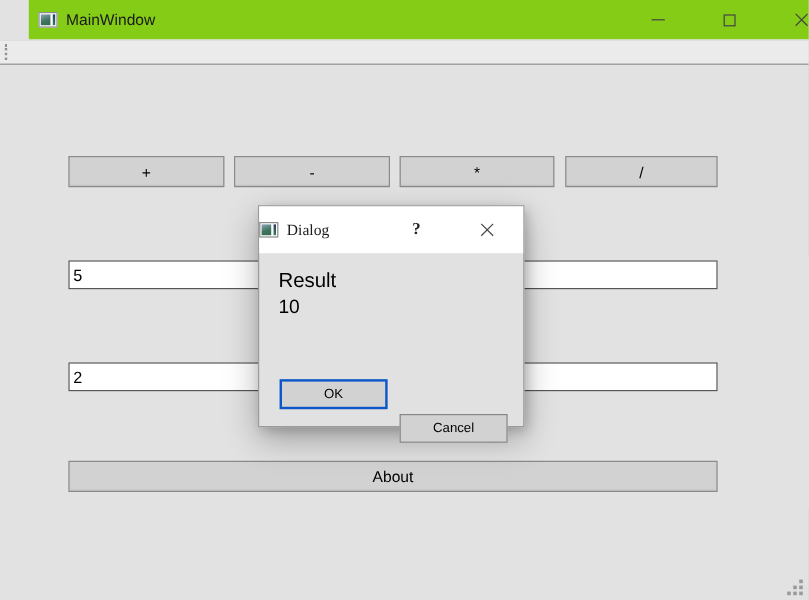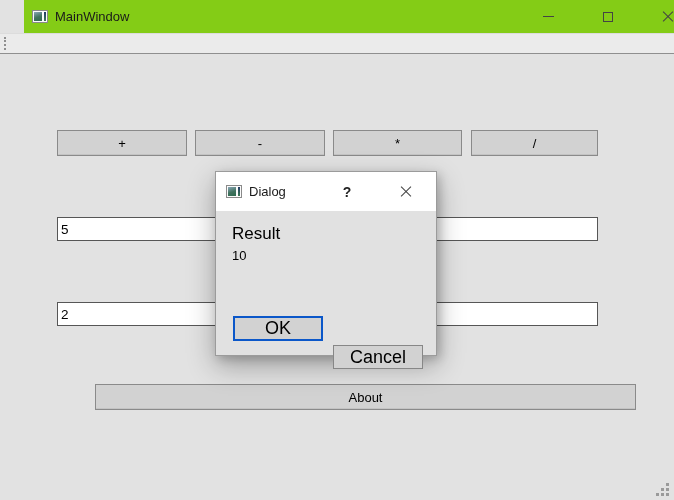--- a/index.html
+++ b/index.html
@@ -65,21 +65,21 @@
   .op-div { left:471px; width:127px; }
 
   .operand {
     position:absolute; left:57px; width:541px; height:24px;
     background:#ffffff; border:1px solid #565656;
     font-family:inherit; font-size:13.5px; color:#000; padding:0 3px;
   }
   .operand-1 { top:217px; }
   .operand-2 { top:302px; }
 
-  .about-btn { top:384px; left:57px; width:541px;margin-left:38px; }
+  .about-btn { top:384px; left:57px; width:541px; }
 
   .size-grip { position:absolute; right:4px; bottom:3px; width:14px; height:14px; }
   .grip-dot {
     position:absolute; left:0; top:0; width:3px; height:3px; background:transparent;
     box-shadow:
       10px 0    0 0 #9a9a9a,
       5px  5px  0 0 #9a9a9a,
       10px 5px  0 0 #9a9a9a,
       0    10px 0 0 #9a9a9a,
       5px  10px 0 0 #9a9a9a,
@@ -87,37 +87,37 @@
   }
 
   
   .dialog {
     position:absolute; left:215px; top:171px; width:222px; height:185px;
     background:#e1e1e1; border:1px solid #9b9b9b;
     box-shadow:0 10px 26px rgba(0,0,0,0.30), 3px 3px 9px rgba(0,0,0,0.18);
   }
   .dialog-titlebar {
     position:relative; height:39px; background:#ffffff;
-    display:flex; align-items:center; padding-left:10px;
+    display:flex; align-items:center; font-family:Liberation Serif, serif;
   }
   .dialog-title { margin-left:7px; font-size:13px; color:#1a1a1a; }
   .dlg-help {
     position:absolute; left:119px; top:0; width:24px; height:39px;
     display:flex; align-items:center; justify-content:center;
     font-size:14px; font-weight:bold; color:#222; cursor:default;
   }
   .dlg-close {
     position:absolute; left:177px; top:0; width:26px; height:39px;
     display:flex; align-items:center; justify-content:center; cursor:default;
   }
   .result-label { position:absolute; left:16px; top:52px;  font-size:17px; color:#000; }
-  .result-value { position:absolute; left:16px; top:76px;  font-size:13px; color:#000; }
+  .result-value { position:absolute; left:16px; top:76px;  font-size:16px; color:#000; }
   .dlg-btn {
     position:absolute; background:#d2d2d2;
-    font-family:inherit; font-size:18px; color:#000;
+    font-family:inherit; font-size:11px; color:#000;
     display:flex; align-items:center; justify-content:center;
   }
   .dlg-ok     { left:17px;  top:144px; width:90px; height:25px; border:2px solid #0b57c9; }
   .dlg-cancel { left:117px; top:145px; width:90px; height:24px; border:1px solid #878787;margin-top:28px; }
 </style>
 </head>
 <body>
 
 <div class="screen">
 

